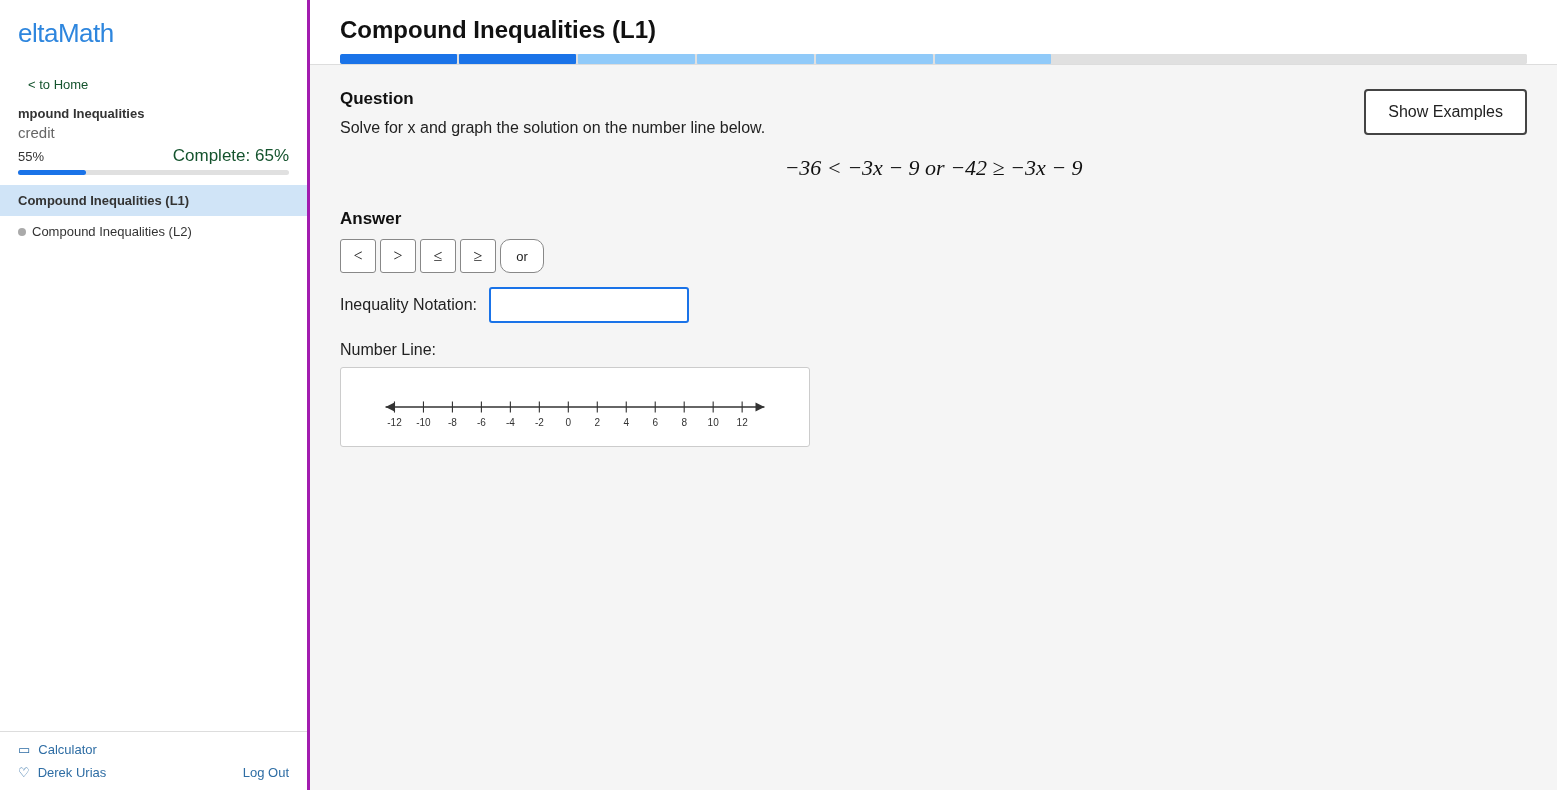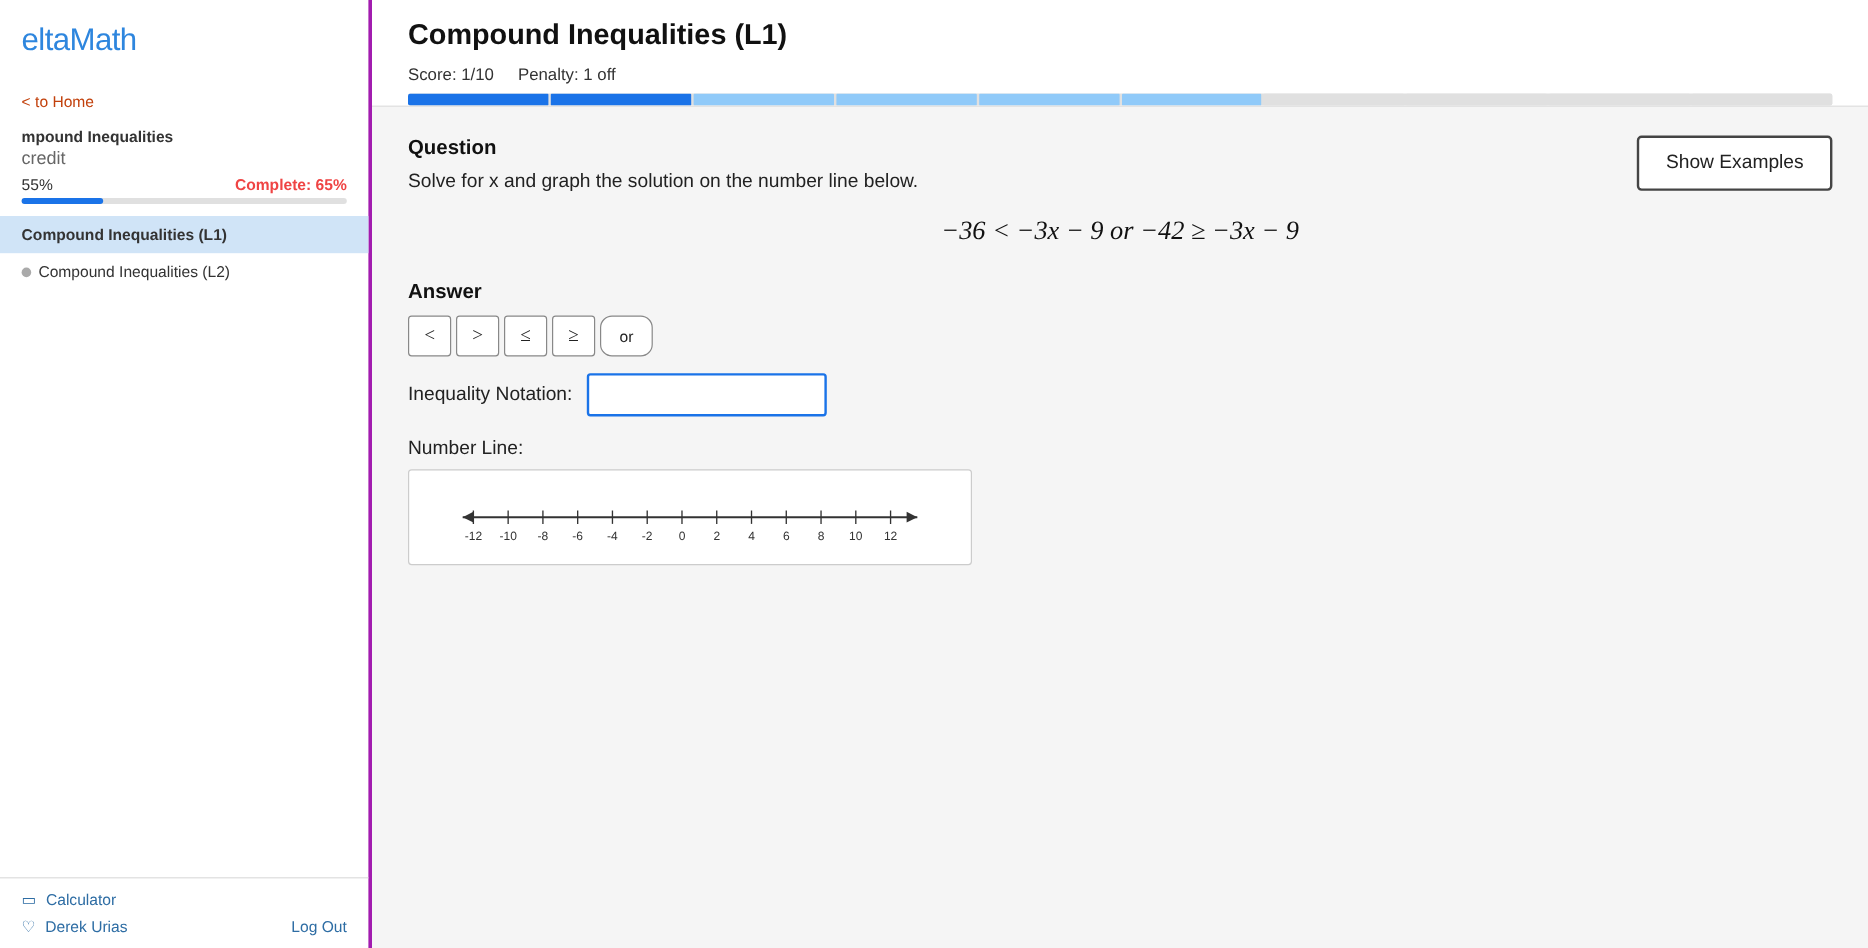--- a/index.html
+++ b/index.html
@@ -31,23 +31,23 @@
       letter-spacing: -0.5px;
     }
     #sidebar-logo span {
       color: #2e86de;
     }
     #sidebar-nav {
       padding: 8px 0;
     }
     .sidebar-link {
       display: block;
-      padding: 8px 18px;
-      font-size: 13px;
-      color: #c2410c;
+      padding: 8px 28px;
+      font-size: 13px;
+      color: #14532d;
       cursor: pointer;
       text-decoration: none;
     }
 
     .sidebar-section-title {
       padding: 6px 18px 2px 18px;
       font-size: 13px;
       font-weight: bold;
       color: #333;
     }
@@ -60,23 +60,22 @@
       display: flex;
       align-items: center;
       justify-content: space-between;
       padding: 4px 18px 2px 18px;
     }
     .sidebar-pct {
       font-size: 13px;
       color: #333;
     }
     .sidebar-complete {
-      font-size: 13px;
-      color: #ef4444;
-      font-weight: bold;
+      font-size: 17px;
+      color: #14532d;
     }
     .sidebar-progress-bar-bg {
       margin: 2px 18px 10px 18px;
       height: 5px;
       background: #e0e0e0;
       border-radius: 3px;
     }
     .sidebar-progress-bar-fill {
       height: 5px;
       background: #1a73e8;
@@ -338,24 +337,20 @@
         <span>Derek Urias</span>
       </div>
       <span class="sidebar-logout">Log Out</span>
     </div>
   </div>
 </div>
 
 <div id="main">
   <div id="main-header">
     <div id="page-title">Compound Inequalities (L1)</div>
-    <div class="score-row">
-      <span>Score: 1/10</span>
-      <span>Penalty: 1 off</span>
-    </div>
     <div class="progress-bar-outer">
       <div class="progress-segment filled-dark"></div>
       <div class="progress-segment filled-dark"></div>
       <div class="progress-segment filled-mid"></div>
       <div class="progress-segment filled-mid"></div>
       <div class="progress-segment filled-mid"></div>
       <div class="progress-segment filled-mid"></div>
       <div class="progress-segment"></div>
       <div class="progress-segment"></div>
       <div class="progress-segment"></div>

